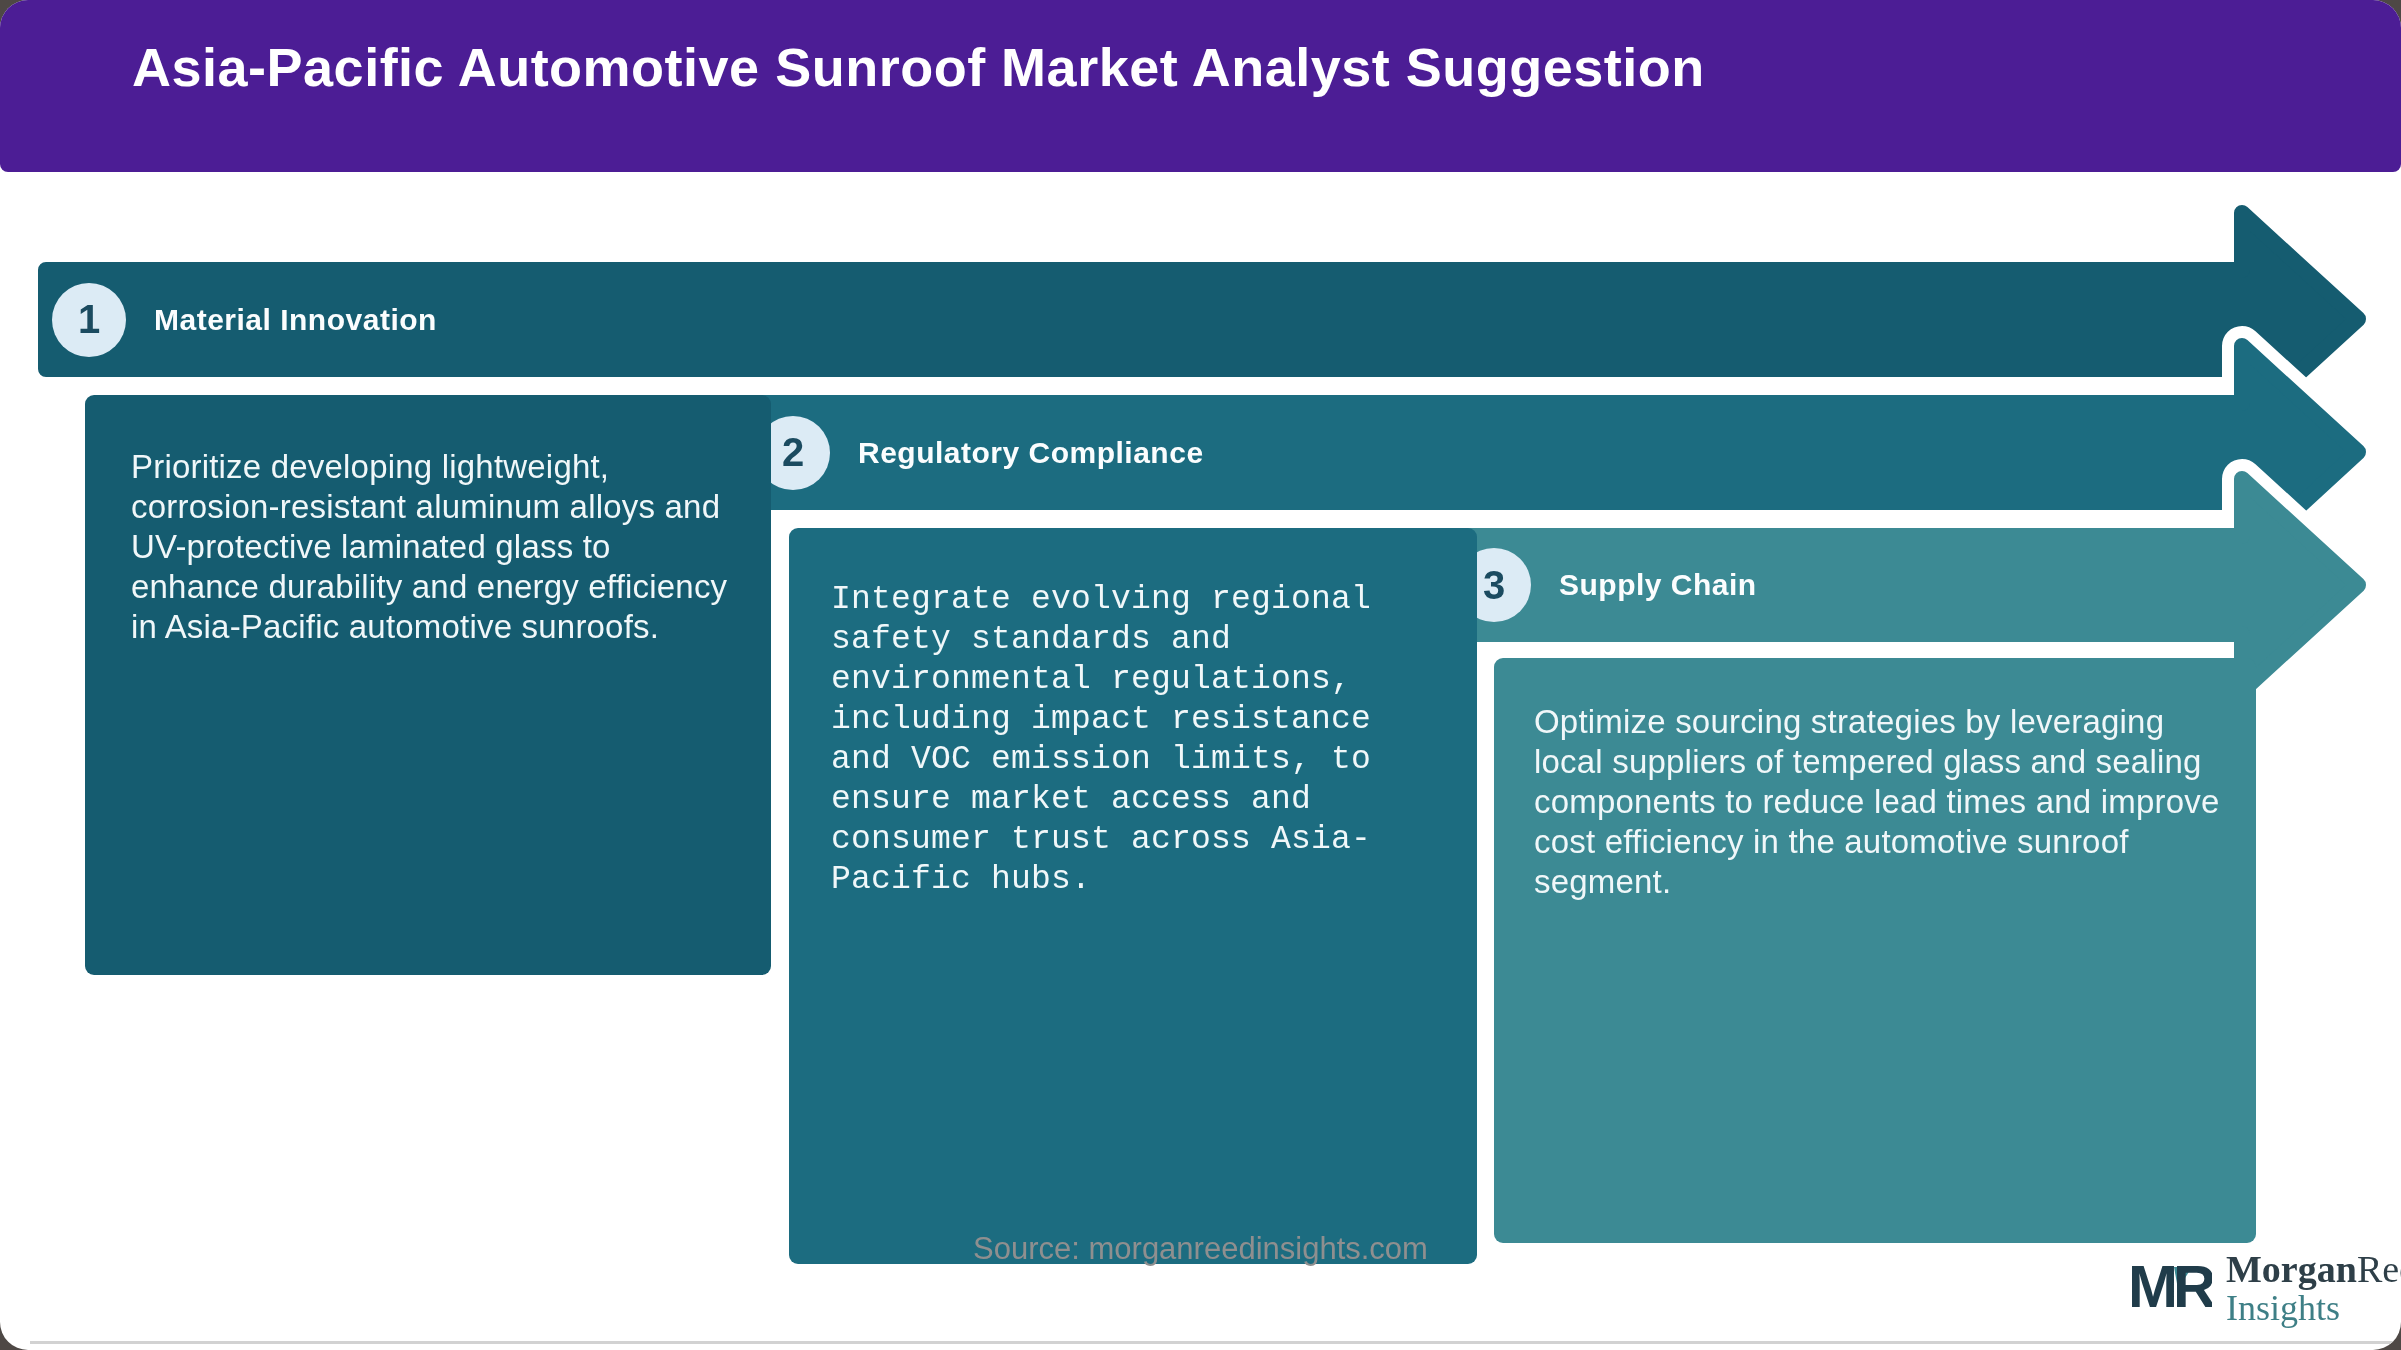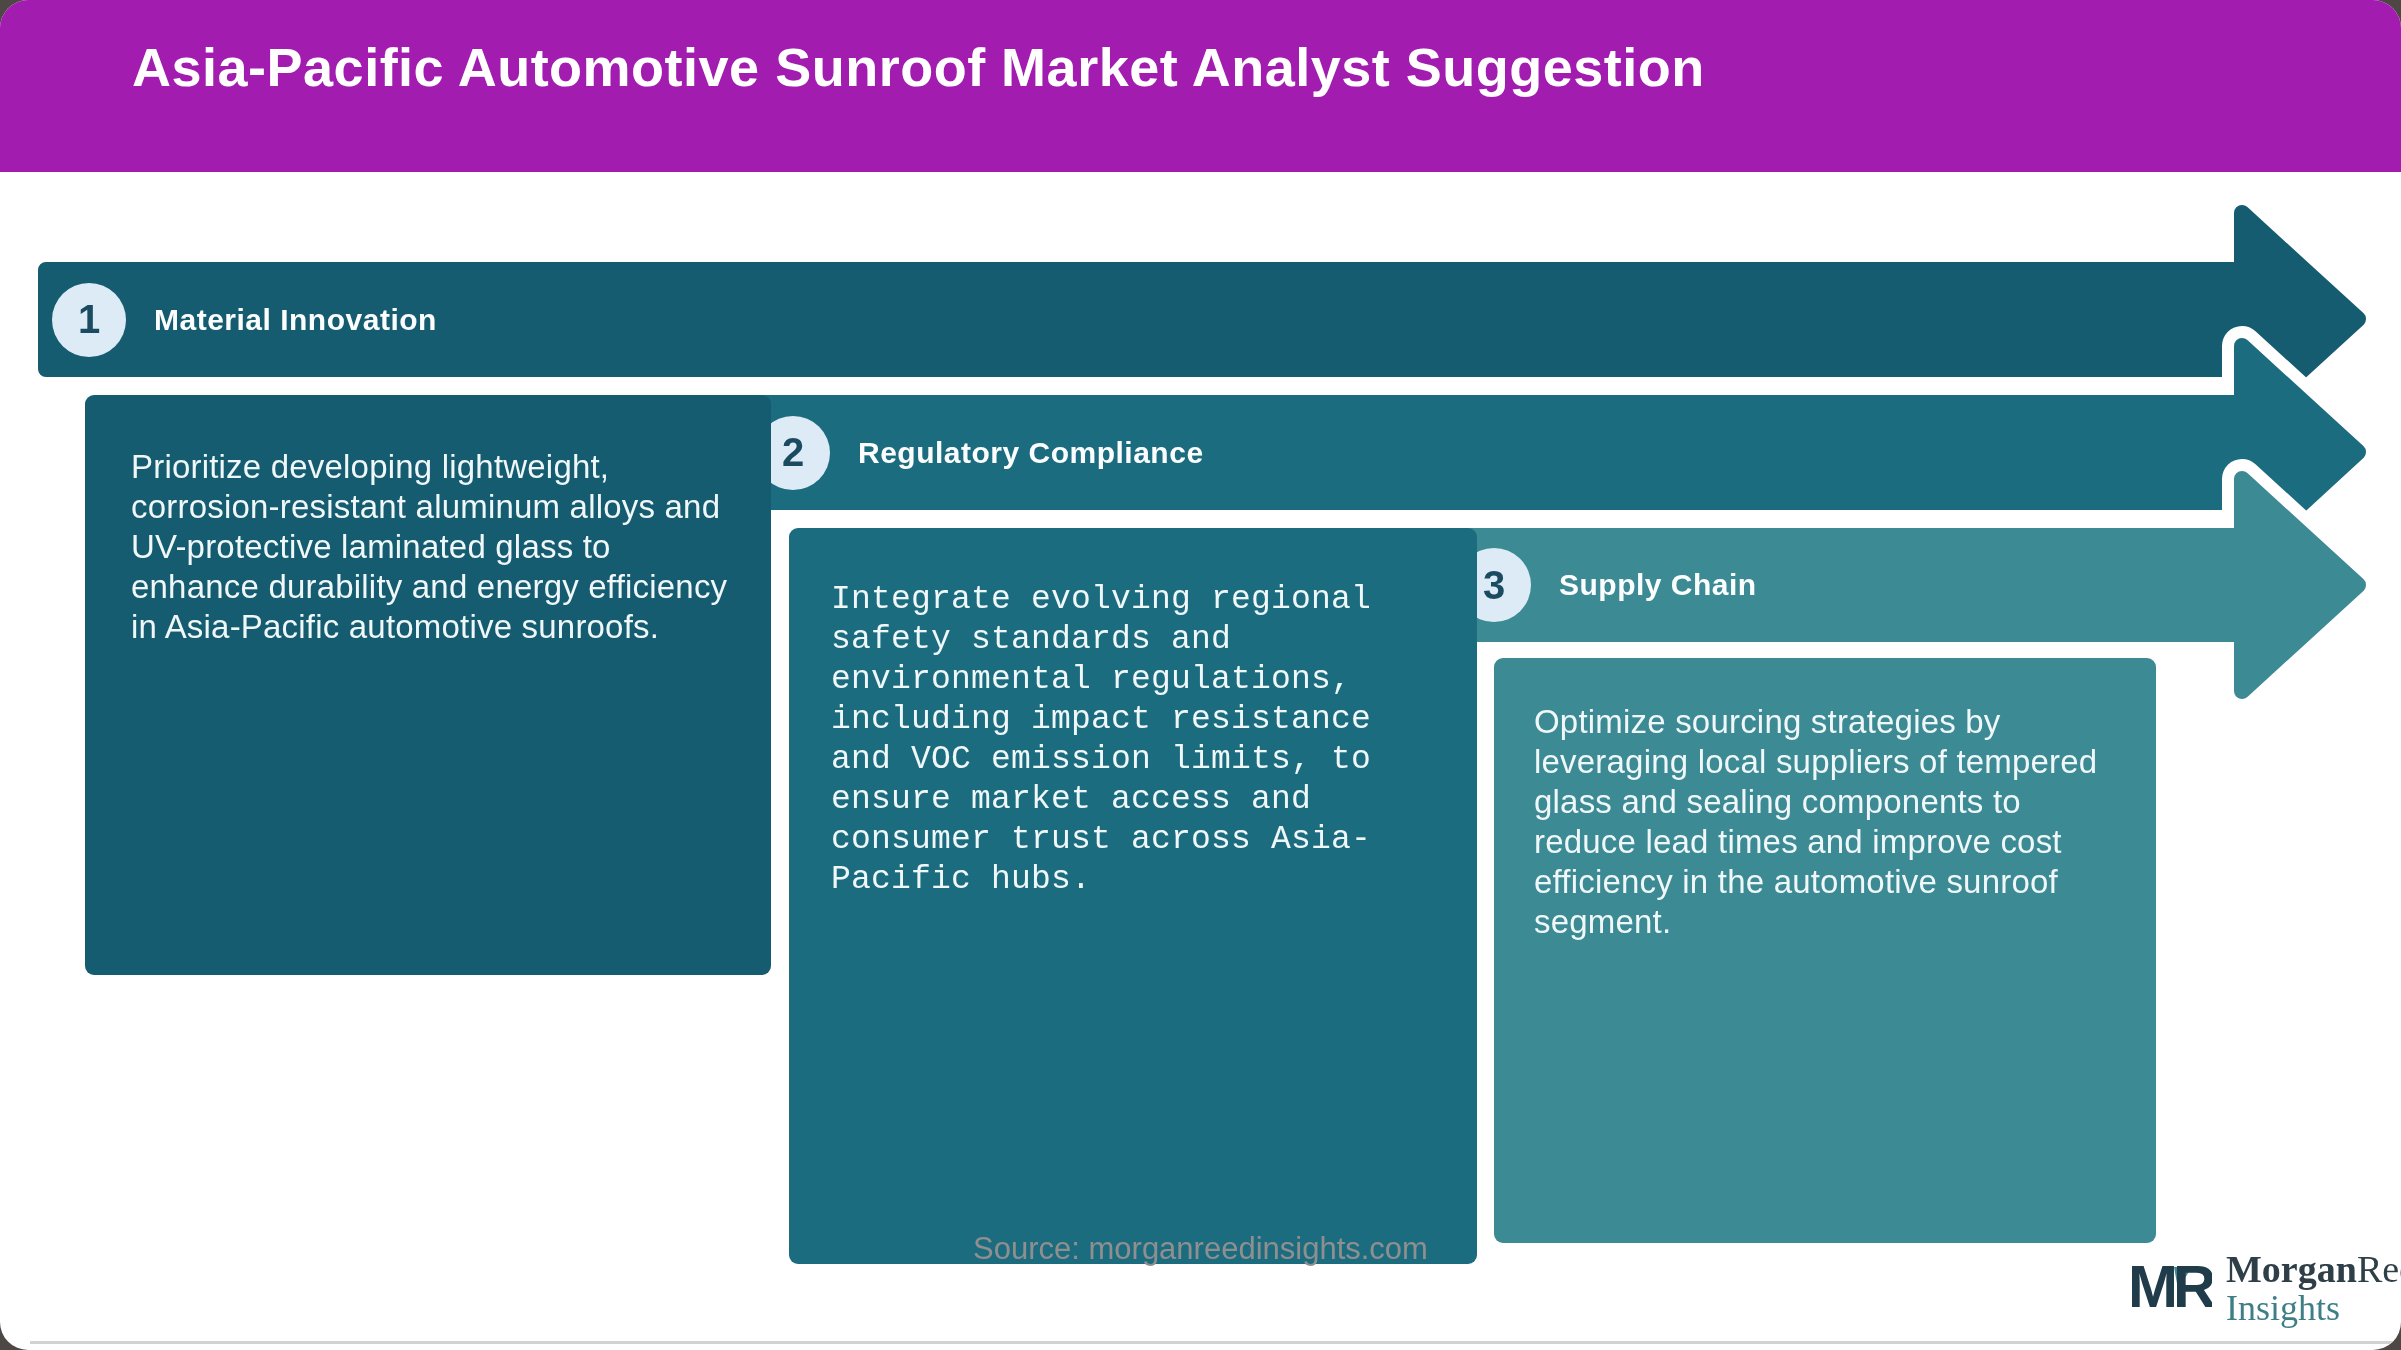--- a/index.html
+++ b/index.html
@@ -9,21 +9,22 @@
     font-family:"Liberation Sans", sans-serif;
     -webkit-font-smoothing:antialiased;
   }
   .page{
     position:relative;width:2401px;height:1350px;
     background:#ffffff;border-radius:28px;overflow:hidden;
   }
   
   .header{
     position:absolute;left:0;top:0;width:2401px;height:172px;
-    background:#a21caf;
+    background:#4c1d95;
+    border-radius:8px;
   }
   .page-title{
     position:absolute;left:132px;top:36px;
     font-size:54px;font-weight:700;color:#ffffff;letter-spacing:.5px;
   }
   
   svg.arrows{position:absolute;left:0;top:0;pointer-events:none;}
   .halo{fill:#ffffff;stroke:#ffffff;stroke-width:40;stroke-linejoin:round;}
   .a1{fill:#155C70;stroke:#155C70;stroke-width:16;stroke-linejoin:round;}
   .a2{fill:#1C6C80;stroke:#1C6C80;stroke-width:16;stroke-linejoin:round;}
@@ -45,21 +46,21 @@
     font-size:30px;font-weight:700;color:#FBFDFE;letter-spacing:.5px;white-space:nowrap;
   }
   
   .desc-box{
     position:absolute;border-radius:9px;color:#F0F7F9;
     font-size:33px;line-height:40px;font-weight:400;letter-spacing:.2px;margin-left:47px;
   }
   .desc-box .desc-text{display:block;}
   .box-1{left:38px;top:395px;width:686px;height:580px;background:#155C70;padding:52px 42px 0 46px;box-sizing:border-box;}
   .box-2{left:742px;top:528px;width:688px;height:736px;background:#1C6C80;padding:52px 38px 8px 42px;box-sizing:border-box;font-family:Liberation Mono, monospace;}
-  .box-3{left:1447px;top:658px;width:662px;height:585px;background:#3C8A94;padding:44px 36px 0 40px;box-sizing:border-box;}
+  .box-3{left:1447px;top:658px;width:762px;height:585px;background:#3C8A94;padding:44px 36px 0 40px;box-sizing:border-box;}
   
   .source-line{
     position:absolute;left:0;right:0;top:1231px;text-align:center;
     font-size:31px;color:#8F8F8F;
   }
   .bottom-rule{
     position:absolute;left:30px;right:6px;top:1341px;height:3px;background:#D2D2D2;
   }
   
   .logo{

